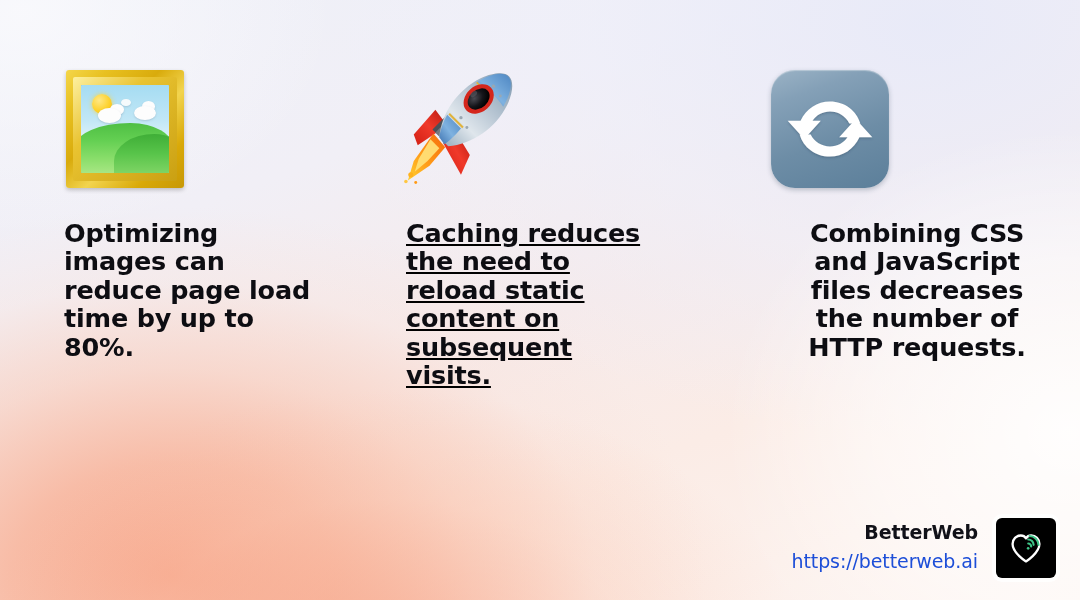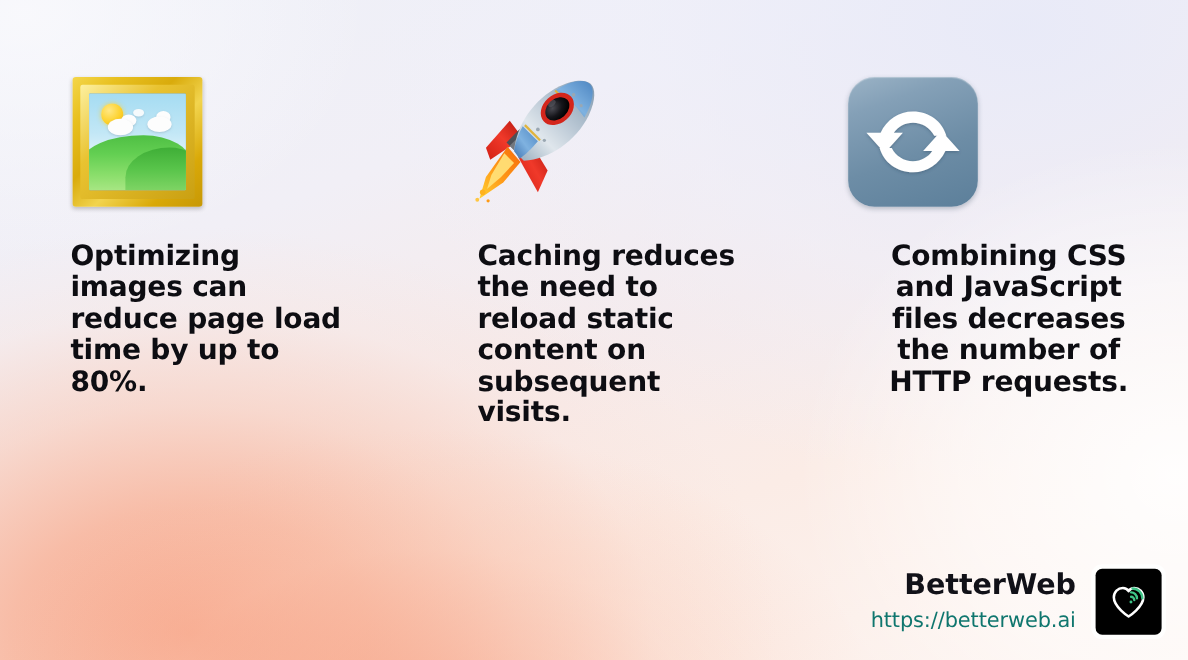--- a/index.html
+++ b/index.html
@@ -63,21 +63,21 @@
 
   
   .columns {
     position:absolute;
     left:0; top:0;
     width:1080px; height:600px;
   }
 
   .col { position:absolute; top:66px; }
   .col-0 { left:62px;  width:300px; }
-  .col-1 { left:424px; width:300px; }
+  .col-1 { left:396px; width:300px;text-decoration:underline; }
   .col-2 { left:767px; width:290px; }
 
   .icon-wrap {
     width:125px; height:125px;
     display:flex; align-items:center; justify-content:center;
   }
 
   .tip-text {
     margin-top:28px;
     font-family:"DejaVu Sans", sans-serif;
@@ -162,31 +162,31 @@
   
   .brand {
     position:absolute;
     right:24px; bottom:22px;
     display:flex; align-items:center; gap:18px;
   }
   .brand-text { text-align:right; }
   .brand-name {
     font-family:"DejaVu Sans", sans-serif;
     font-weight:700;
-    font-size:26px;
+    font-size:19px;
     letter-spacing:-0.1px;
     color:#111118;
     line-height:1.25;
   }
   .brand-url {
     font-family:"DejaVu Sans", sans-serif;
     font-weight:400;
     font-size:19px;
     letter-spacing:-0.1px;
-    color:#0f766e;
+    color:#1d4ed8;
     line-height:1.35;
     margin-top:4px;
   }
   .brand-logo {
     width:60px; height:60px;
     border-radius:6px;
     background:#000000;
     display:flex; align-items:center; justify-content:center;
     box-shadow:0 0 0 4px rgba(255,255,255,0.85);
   }

